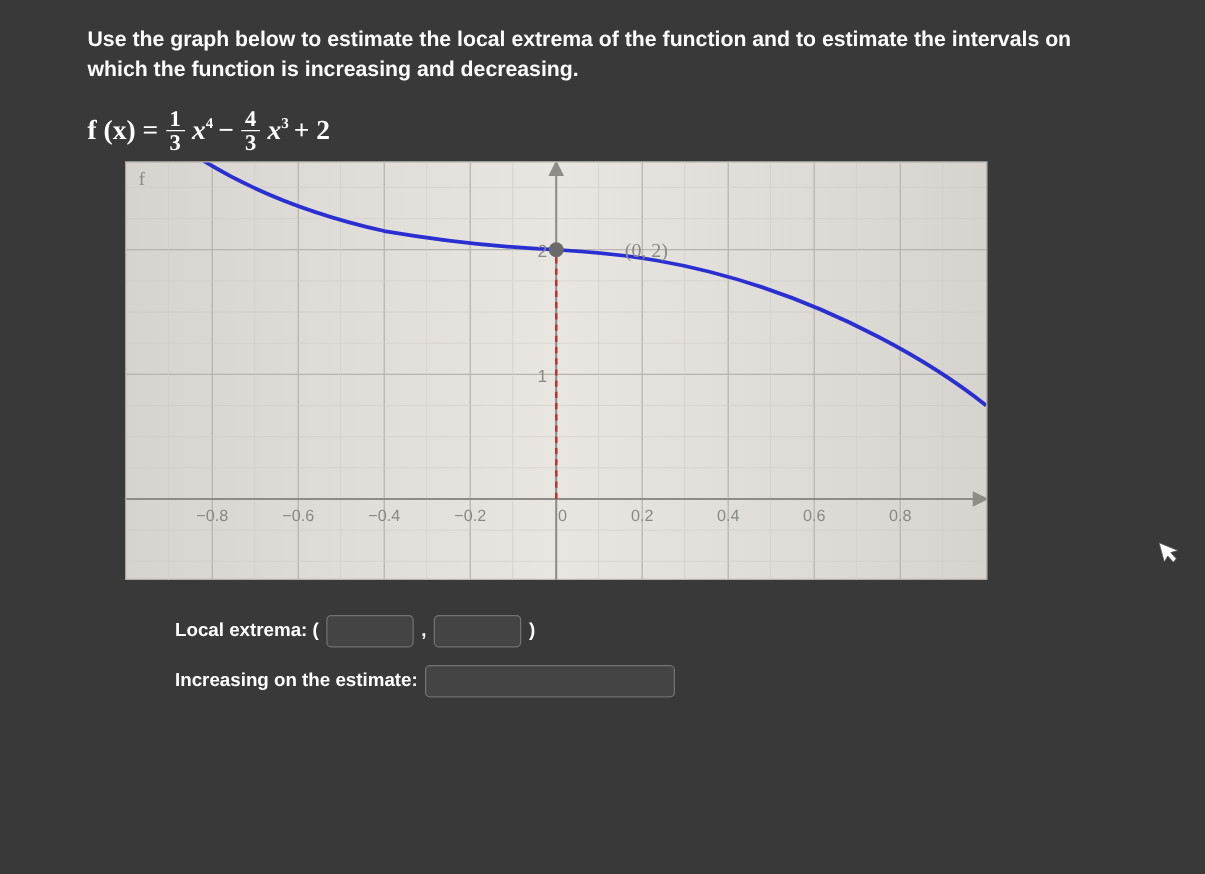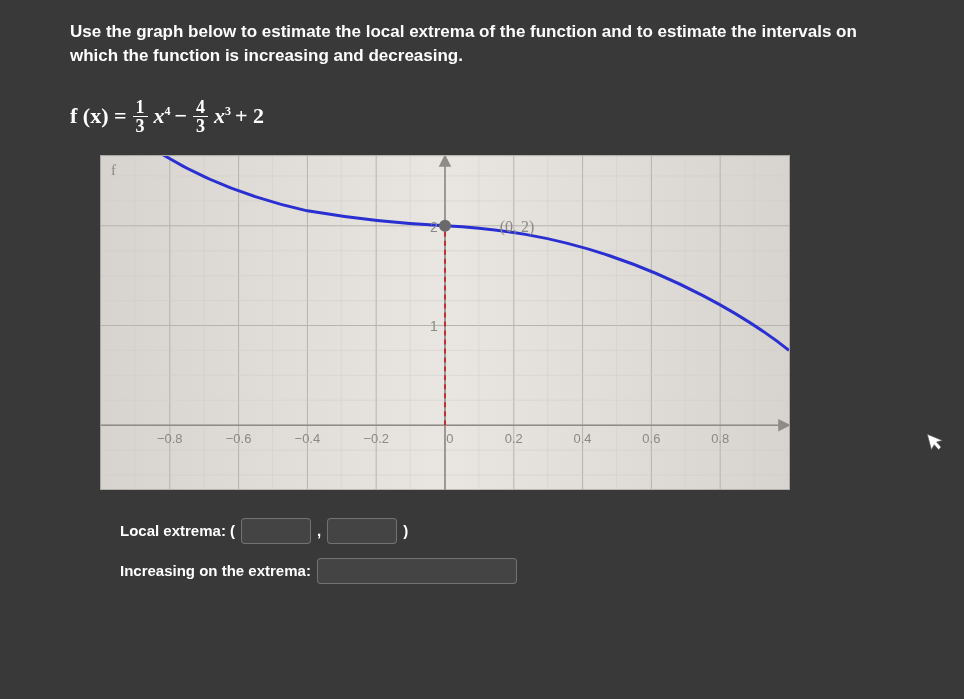--- a/index.html
+++ b/index.html
@@ -10,29 +10,29 @@
     width: 964px;
     height: 699px;
     padding: 20px 60px 20px 70px;
     position: relative;
     overflow: hidden;
   }
   .question-text {
     font-size: 17px;
     font-weight: bold;
     line-height: 1.4;
-    margin-bottom: 30px;
+    margin-bottom: 18px;
     color: #fdfdfd;
   }
   .formula {
     font-family: "Times New Roman", serif;
     font-size: 22px;
     font-weight: bold;
     color: #fff;
-    margin-bottom: 20px;
+    margin-bottom: 6px;
     display: flex;
     align-items: center;
     gap: 4px;
   }
   .frac {
     display: inline-flex;
     flex-direction: column;
     align-items: center;
     font-size: 18px;
     line-height: 1;
@@ -53,21 +53,21 @@
   .graph-wrap svg { position: absolute; inset: 0; }
   .f-label {
     position: absolute;
     top: 6px; left: 10px;
     color: #8a8986;
     font-size: 15px;
     font-family: "Times New Roman", serif;
   }
   .controls {
     margin-top: 28px;
-    margin-left: 50px;
+    margin-left: 70px;
     font-size: 15px;
     color: #fff;
     font-weight: bold;
   }
   .row {
     display: flex;
     align-items: center;
     margin-bottom: 14px;
     gap: 6px;
   }
@@ -197,21 +197,21 @@
 
 <div class="controls">
   <div class="row">
     <span>Local extrema: (</span>
     <input class="inpt short" style="">
     <span>,</span>
     <input class="inpt short" style="">
     <span>)</span>
   </div>
   <div class="row">
-    <span>Increasing on the extrema:</span>
+    <span>Increasing on the estimate:</span>
     <input class="inpt long" style="">
   </div>
 </div>
 
 <div class="cursor">
   <svg width="18" height="22" viewBox="0 0 18 22">
       <path d="M2 2 L2 18 L6 14 L9 20 L12 18 L9 12 L15 12 Z" fill="#fff" stroke="#555" stroke-width="0.6"></path>
     </svg>
 </div>
 

